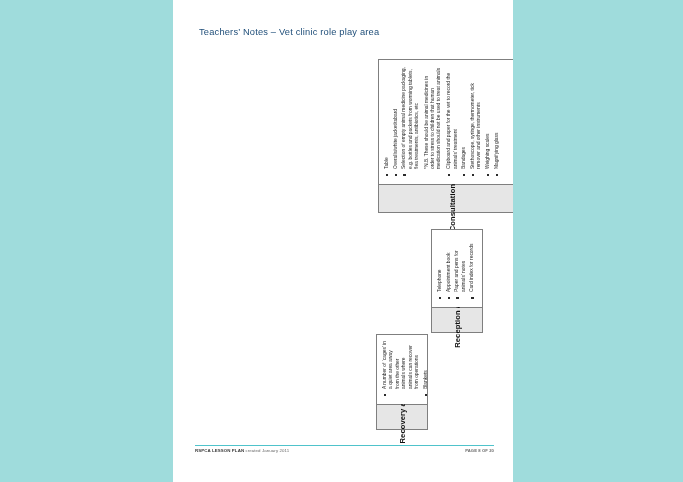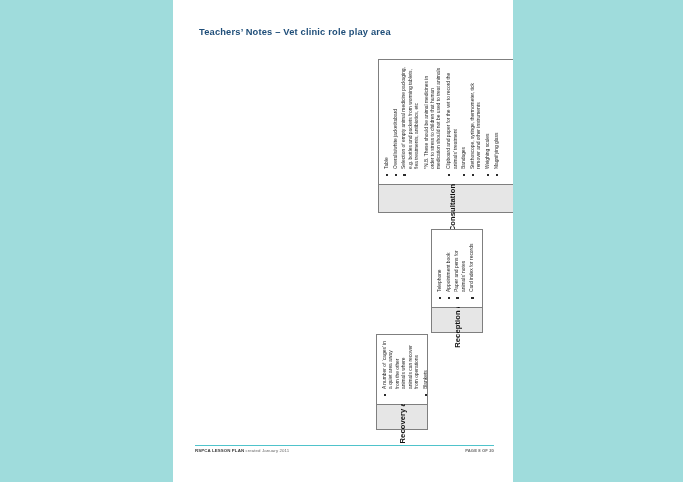--- a/index.html
+++ b/index.html
@@ -33,21 +33,21 @@
     width: 1px;
     background: #e8eced;
   }
 
   
   #doc-title {
     position: absolute;
     left: 26px;
     top: 27px;
     font-size: 9.3px;
-    font-weight: bold;
+    font-weight: normal;
     color: #1f4e79;
     letter-spacing: 0.02em;
     white-space: nowrap;
   }
 
   
   .area-box {
     position: absolute;
     display: flex;
     flex-direction: row;

